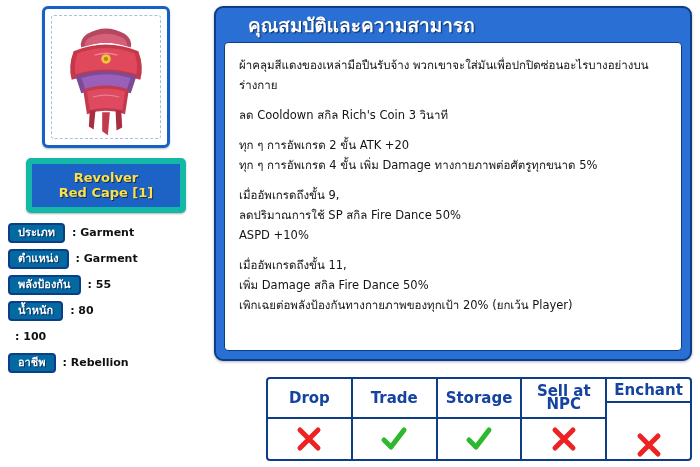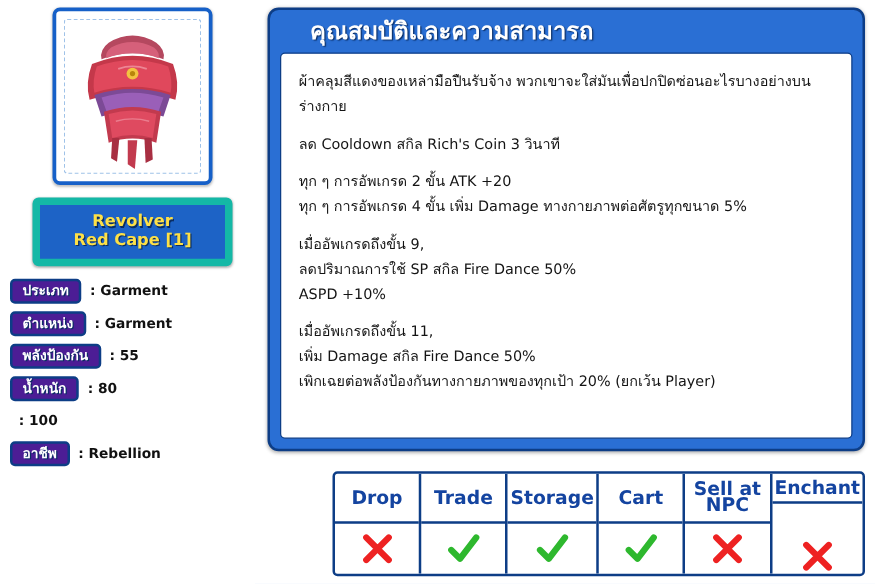--- a/index.html
+++ b/index.html
@@ -62,21 +62,21 @@
   
   .stats { margin-top: 10px; }
   .stat-row {
     position: relative;
     height: 20px;
     margin-bottom: 6px;
     display: flex;
     align-items: stretch;
   }
   .stat-label {
-    background: #4c1d95;
+    background: #0369a1;
     border: 2px solid #0d3d86;
     border-radius: 4px;
     color: #ffffff;
     font-size: 11px;
     font-weight: bold;
     line-height: 16px;
     padding: 0 8px;
     text-align: center;
     white-space: nowrap;
     text-shadow: 1px 1px 0 #0a2d63;
@@ -277,28 +277,20 @@
 
     <div class="flag-col">
       <div class="flag-head">Storage</div>
       <div class="flag-cell">
         <svg class="mark" viewBox="0 0 28 28">
           <path d="M4 15 L11 22 L24 5" stroke="#2eb82e" stroke-width="5" fill="none" stroke-linecap="round" stroke-linejoin="round"></path>
         </svg>
       </div>
     </div>
 
-    <div class="flag-col">
-      <div class="flag-head">Cart</div>
-      <div class="flag-cell">
-        <svg class="mark" viewBox="0 0 28 28">
-          <path d="M4 15 L11 22 L24 5" stroke="#2eb82e" stroke-width="5" fill="none" stroke-linecap="round" stroke-linejoin="round"></path>
-        </svg>
-      </div>
-    </div>
 
     <div class="flag-col">
       <div class="flag-head">Sell at NPC</div>
       <div class="flag-cell">
         <svg class="mark" viewBox="0 0 28 28">
           <path d="M5 5 L23 23 M23 5 L5 23" stroke="#ee2222" stroke-width="5" stroke-linecap="round"></path>
         </svg>
       </div>
     </div>
 

